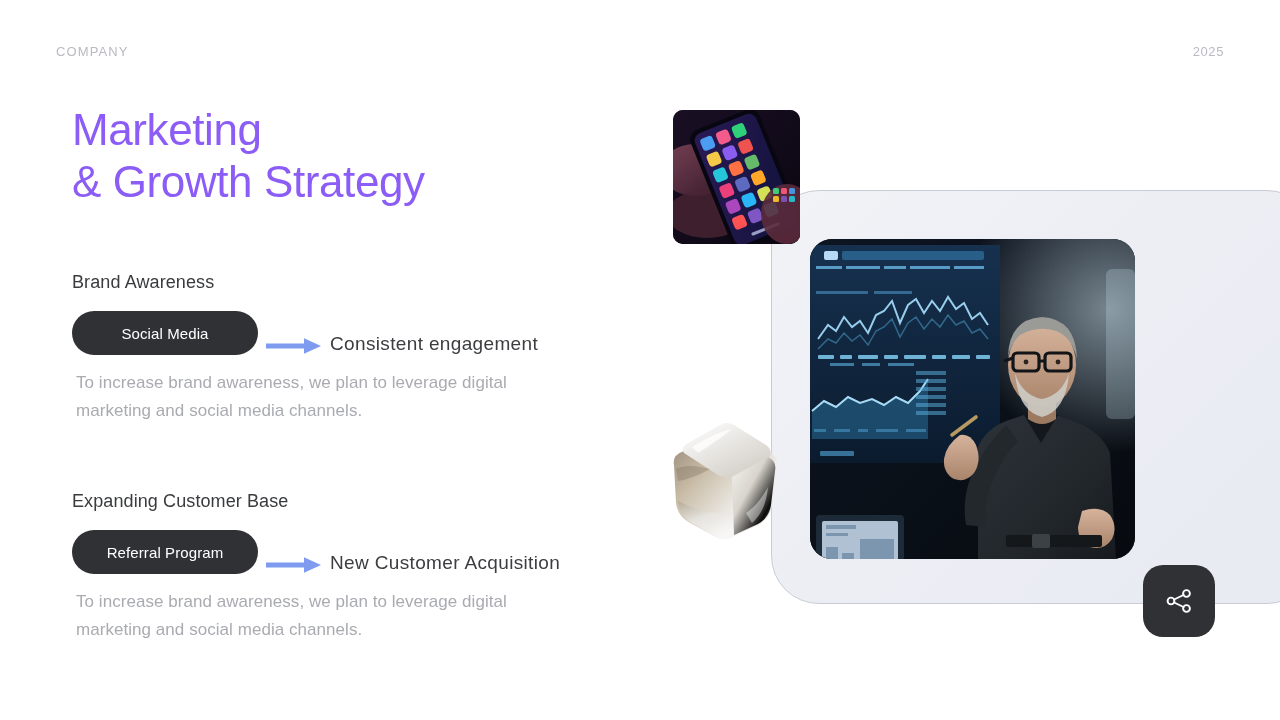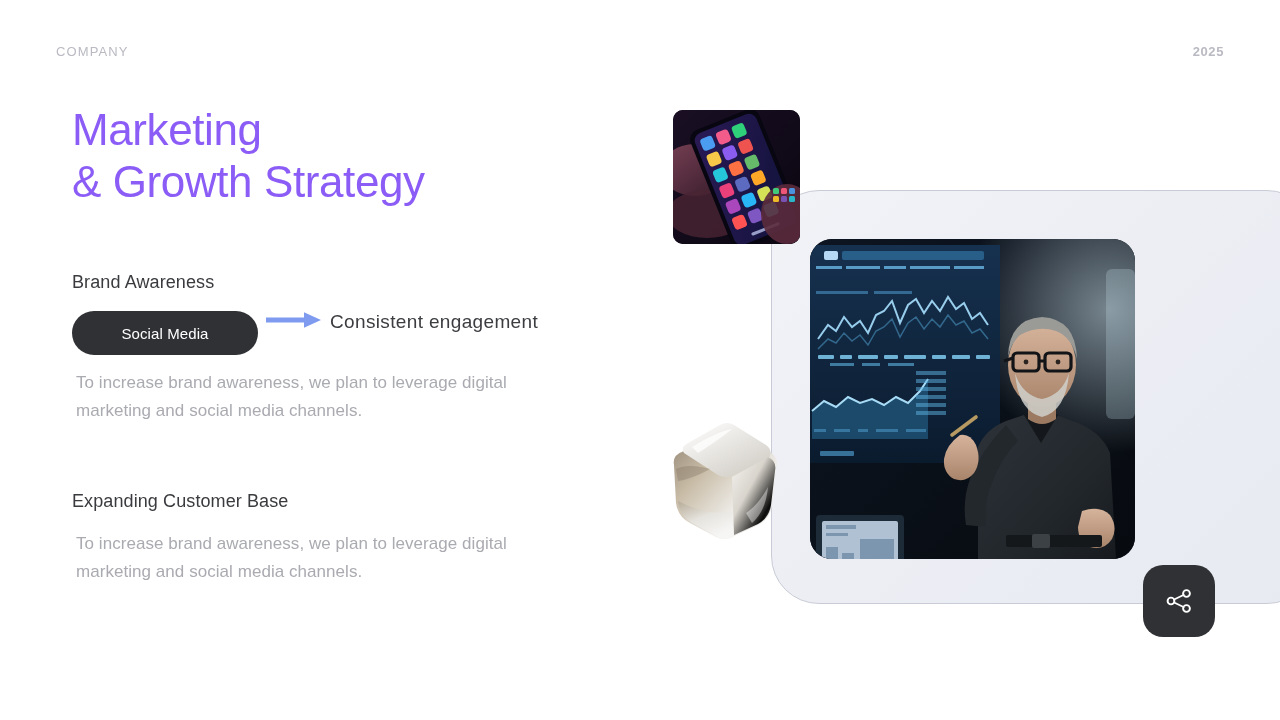--- a/index.html
+++ b/index.html
@@ -32,21 +32,21 @@
     color: #b9bac2;
     font-weight: 400;
   }
   .header-year {
     position: absolute;
     right: 56px;
     top: 44px;
     font-size: 13px;
     letter-spacing: 0.6px;
     color: #b9bac2;
-    font-weight: 700;
+    font-weight: 400;
   }
 
   
   .left-col {
     position: absolute;
     left: 72px;
     top: 104px;
     width: 540px;
   }
 
@@ -70,21 +70,21 @@
   .section-heading {
     font-size: 18px;
     font-weight: 400;
     color: #3a3b3e;
     letter-spacing: 0.1px;
     margin-bottom: 18px;
   }
 
   .row {
     display: flex;
-    align-items: flex-start;
+    align-items: flex-end;
     height: 44px;
   }
 
   .pill {
     display: flex;
     align-items: center;
     justify-content: center;
     width: 186px;
     height: 44px;
     border-radius: 22px;
@@ -222,20 +222,31 @@
 
         <div class="row-outcome">Consistent engagement</div>
       </div>
 
       <p class="section-body">To increase brand awareness, we plan to leverage digital marketing and social media channels.</p>
     </div>
 
     <div class="section section-2">
       <div class="section-heading">Expanding Customer Base</div>
 
+      <div class="row">
+        <div class="pill">Referral Program</div>
+
+        <div class="arrow-wrap">
+          <svg class="arrow-svg" width="56" height="18" viewBox="0 0 56 18" aria-hidden="true">
+            <path d="M0 6.6 H38 V1.2 L55 9 L38 16.8 V11.4 H0 Z" fill="#7e9bf0"></path>
+          </svg>
+        </div>
+
+        <div class="row-outcome">New Customer Acquisition</div>
+      </div>
 
       <p class="section-body">To increase brand awareness, we plan to leverage digital marketing and social media channels.</p>
     </div>
   </div>
 
   <div class="right-col">
 
     <div class="feature-card"></div>
 
     <div class="photo-main">

